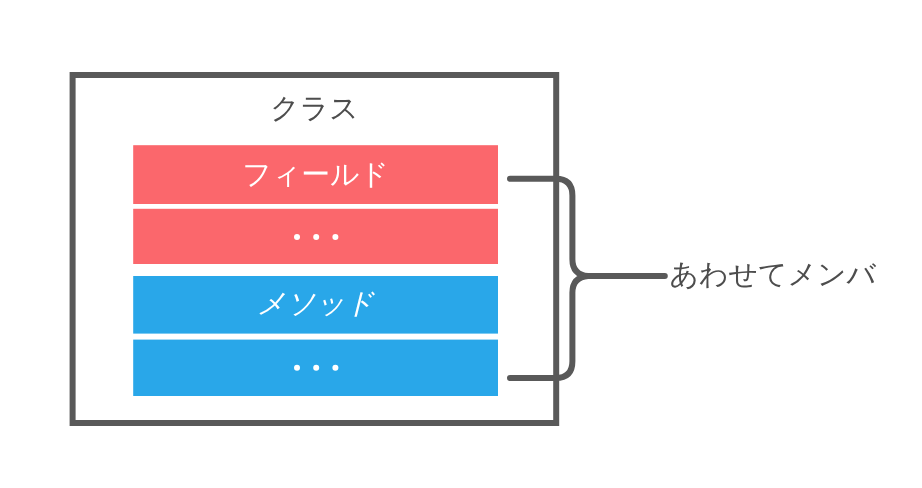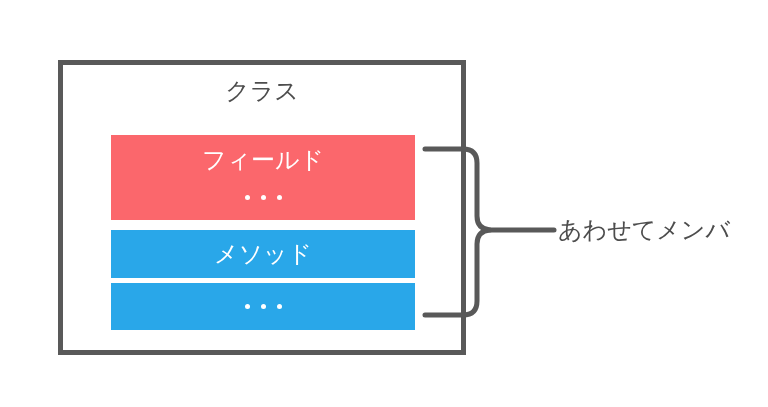--- a/index.html
+++ b/index.html
@@ -38,22 +38,22 @@
   }
   .row {
     position: absolute;
     left: 111px;
     width: 304px;
     display: flex;
     align-items: center;
     justify-content: center;
   }
   .row.red  { background: var(--red, #fb676c); }
-  .row.blue { background: var(--blue, #29a7e9); }
-  .r1 { top: 135px; height: 49px; }
+  .row.blue { background: var(--blue, #29a7e9); font-style: italic; }
+  .r1 { top: 121px; height: 49px; }
   .r2 { top: 174px; height: 46px; }
   .r3 { top: 230px; height: 48px; }
   .r4 { top: 283px; height: 47px; }
   .row-label {
     color: #ffffff;
     font-size: 24px;
     line-height: 1;
   }
   .dots {
     display: flex;

